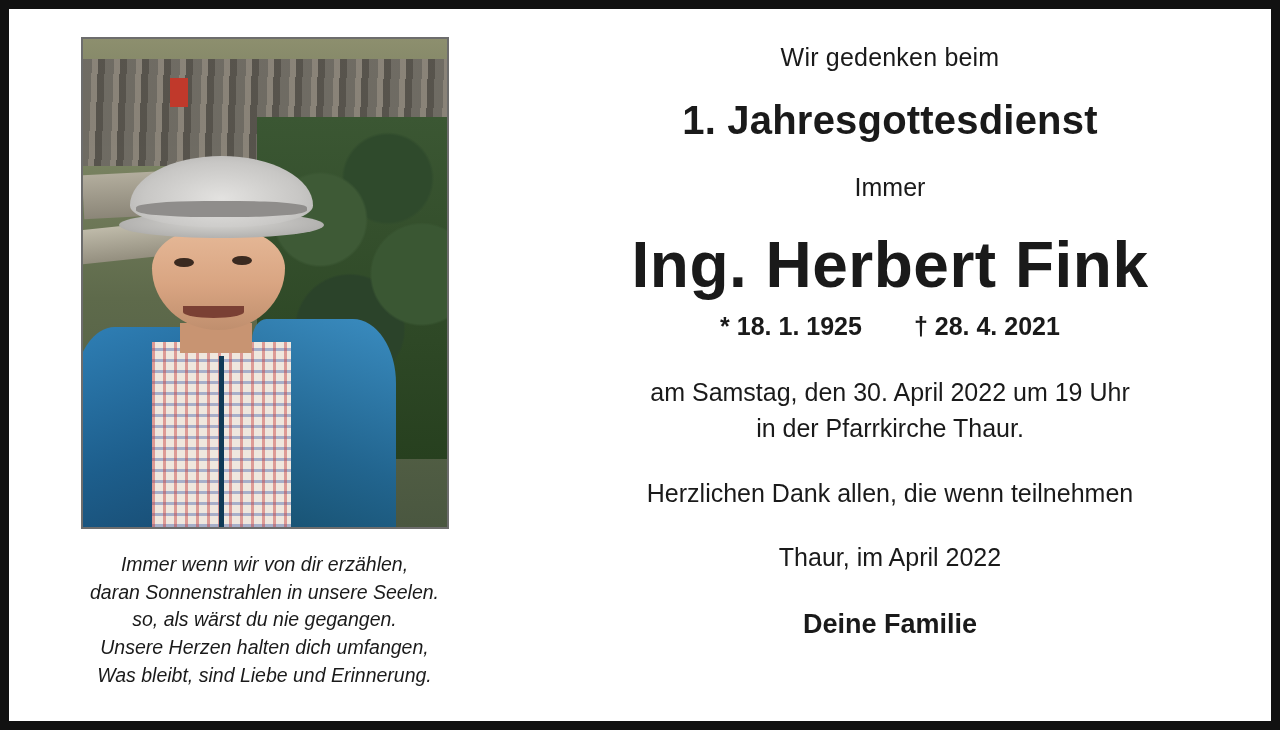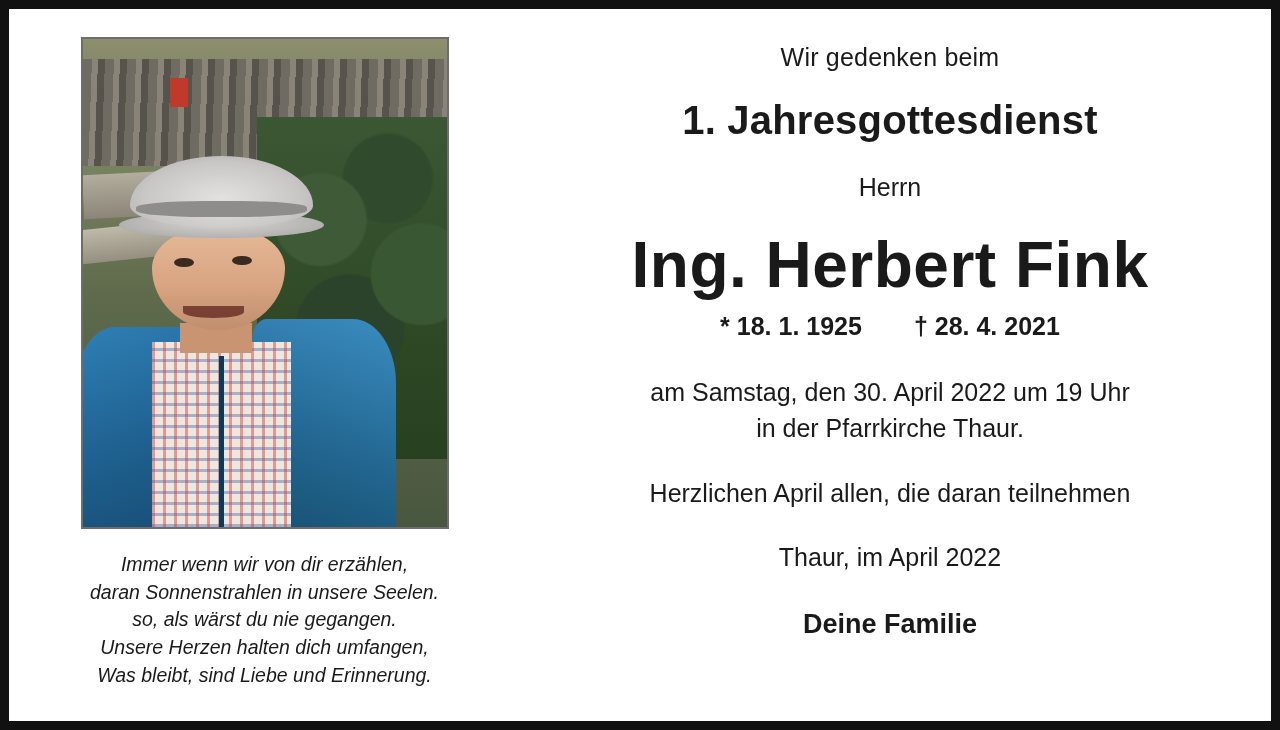--- a/index.html
+++ b/index.html
@@ -254,31 +254,31 @@
         <div>daran Sonnenstrahlen in unsere Seelen.</div>
         <div>so, als wärst du nie gegangen.</div>
         <div>Unsere Herzen halten dich umfangen,</div>
         <div>Was bleibt, sind Liebe und Erinnerung.</div>
       </div>
     </div>
 
     <div class="right-col">
       <div class="line-intro">Wir gedenken beim</div>
       <div class="line-service">1. Jahresgottesdienst</div>
-      <div class="line-herrn">Herrn</div>
+      <div class="line-herrn">Immer</div>
       <div class="name">Ing. Herbert Fink</div>
       <div class="dates">
         <span>* 18. 1. 1925</span>
         <span>† 28. 4. 2021</span>
       </div>
       <div class="block">
         <div>am Samstag, den 30. April 2022 um 19 Uhr</div>
         <div>in der Pfarrkirche Thaur.</div>
       </div>
       <div class="block tight">
-        <div>Herzlichen April allen, die daran teilnehmen</div>
+        <div>Herzlichen Dank allen, die wenn teilnehmen</div>
       </div>
       <div class="block">Thaur, im April 2022</div>
       <div class="closing">Deine Familie</div>
     </div>
 
   </div>
 </div>
 
 </body></html>

